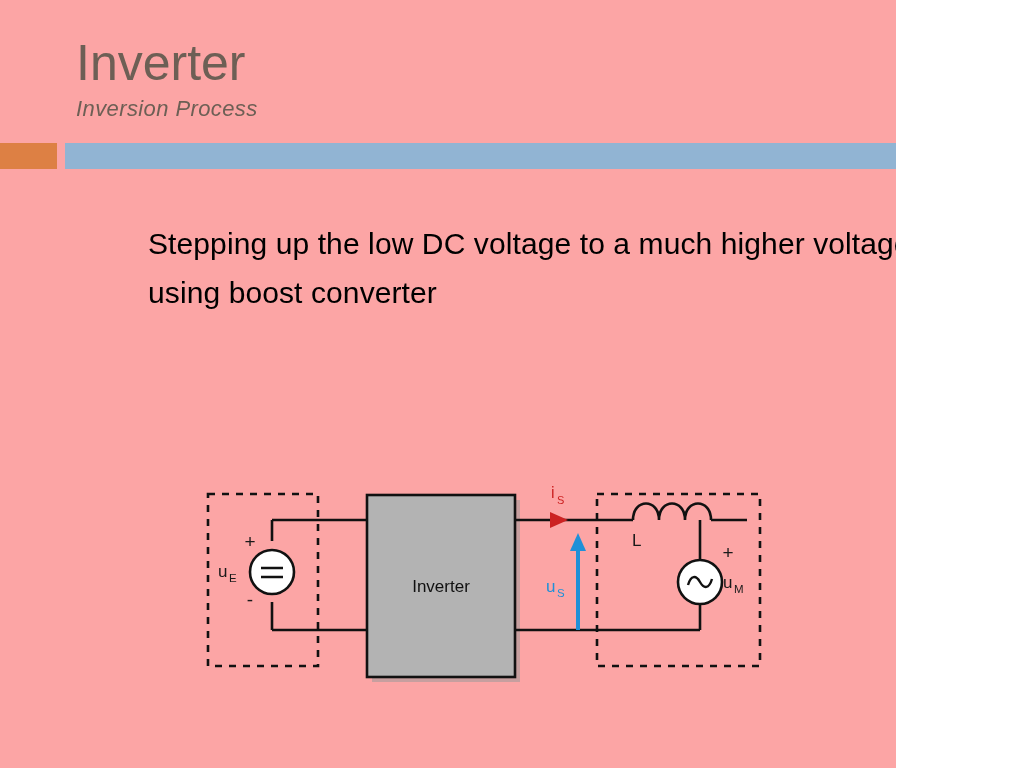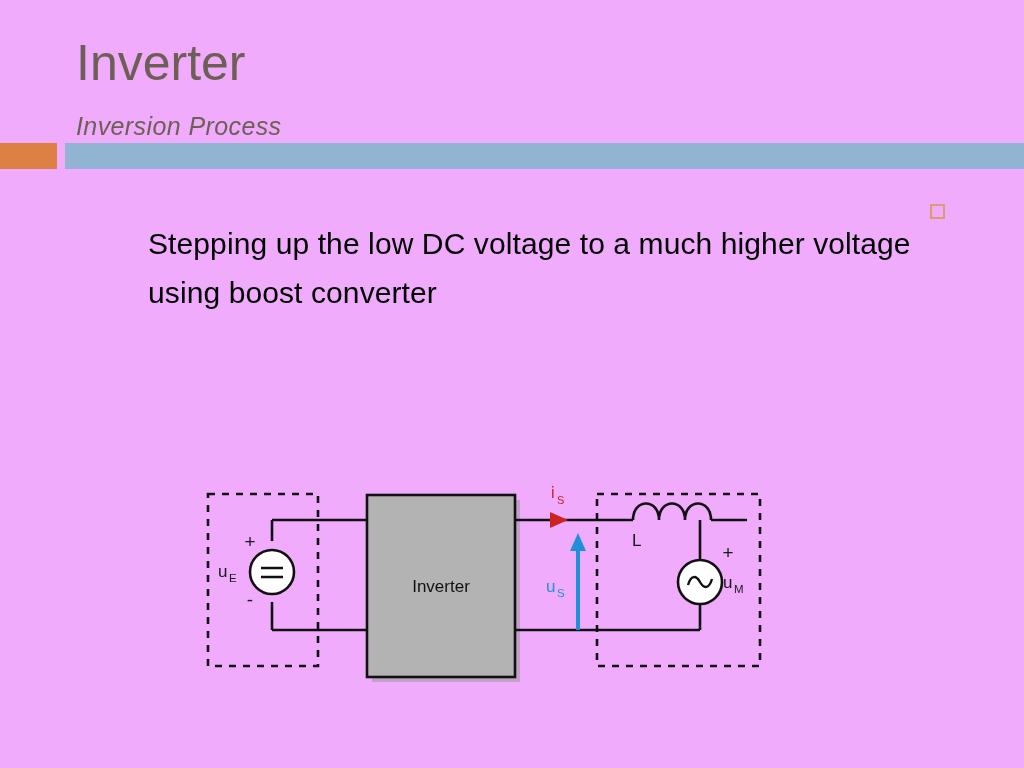--- a/index.html
+++ b/index.html
@@ -5,44 +5,44 @@
   html, body {
     margin: 0;
     padding: 0;
     background: #ffffff;
   }
   body {
     font-family: "Liberation Sans", sans-serif;
   }
   #slide {
     position: relative;
-    width: 1024px;
+    width: 896px;
     height: 768px;
-    background: #f0abfc;
+    background: #fca5a5;
     overflow: hidden;
   }
 
   
   #title-area {
     position: absolute;
     left: 76px;
     top: 34px;
     width: 900px;
   }
   #slide-title {
     font-size: 50px;
     line-height: 58px;
     font-weight: 400;
     color: #6d5f55;
     letter-spacing: 0px;
     white-space: nowrap;
   }
   #slide-subtitle {
-    margin-top: 21px;
-    font-size: 25px;
+    margin-top: 4px;
+    font-size: 22px;
     line-height: 26px;
     font-style: italic;
     font-weight: 400;
     color: #6d5f55;
     letter-spacing: 0.4px;
     white-space: nowrap;
   }
 
   
   #accent-bar-orange {

